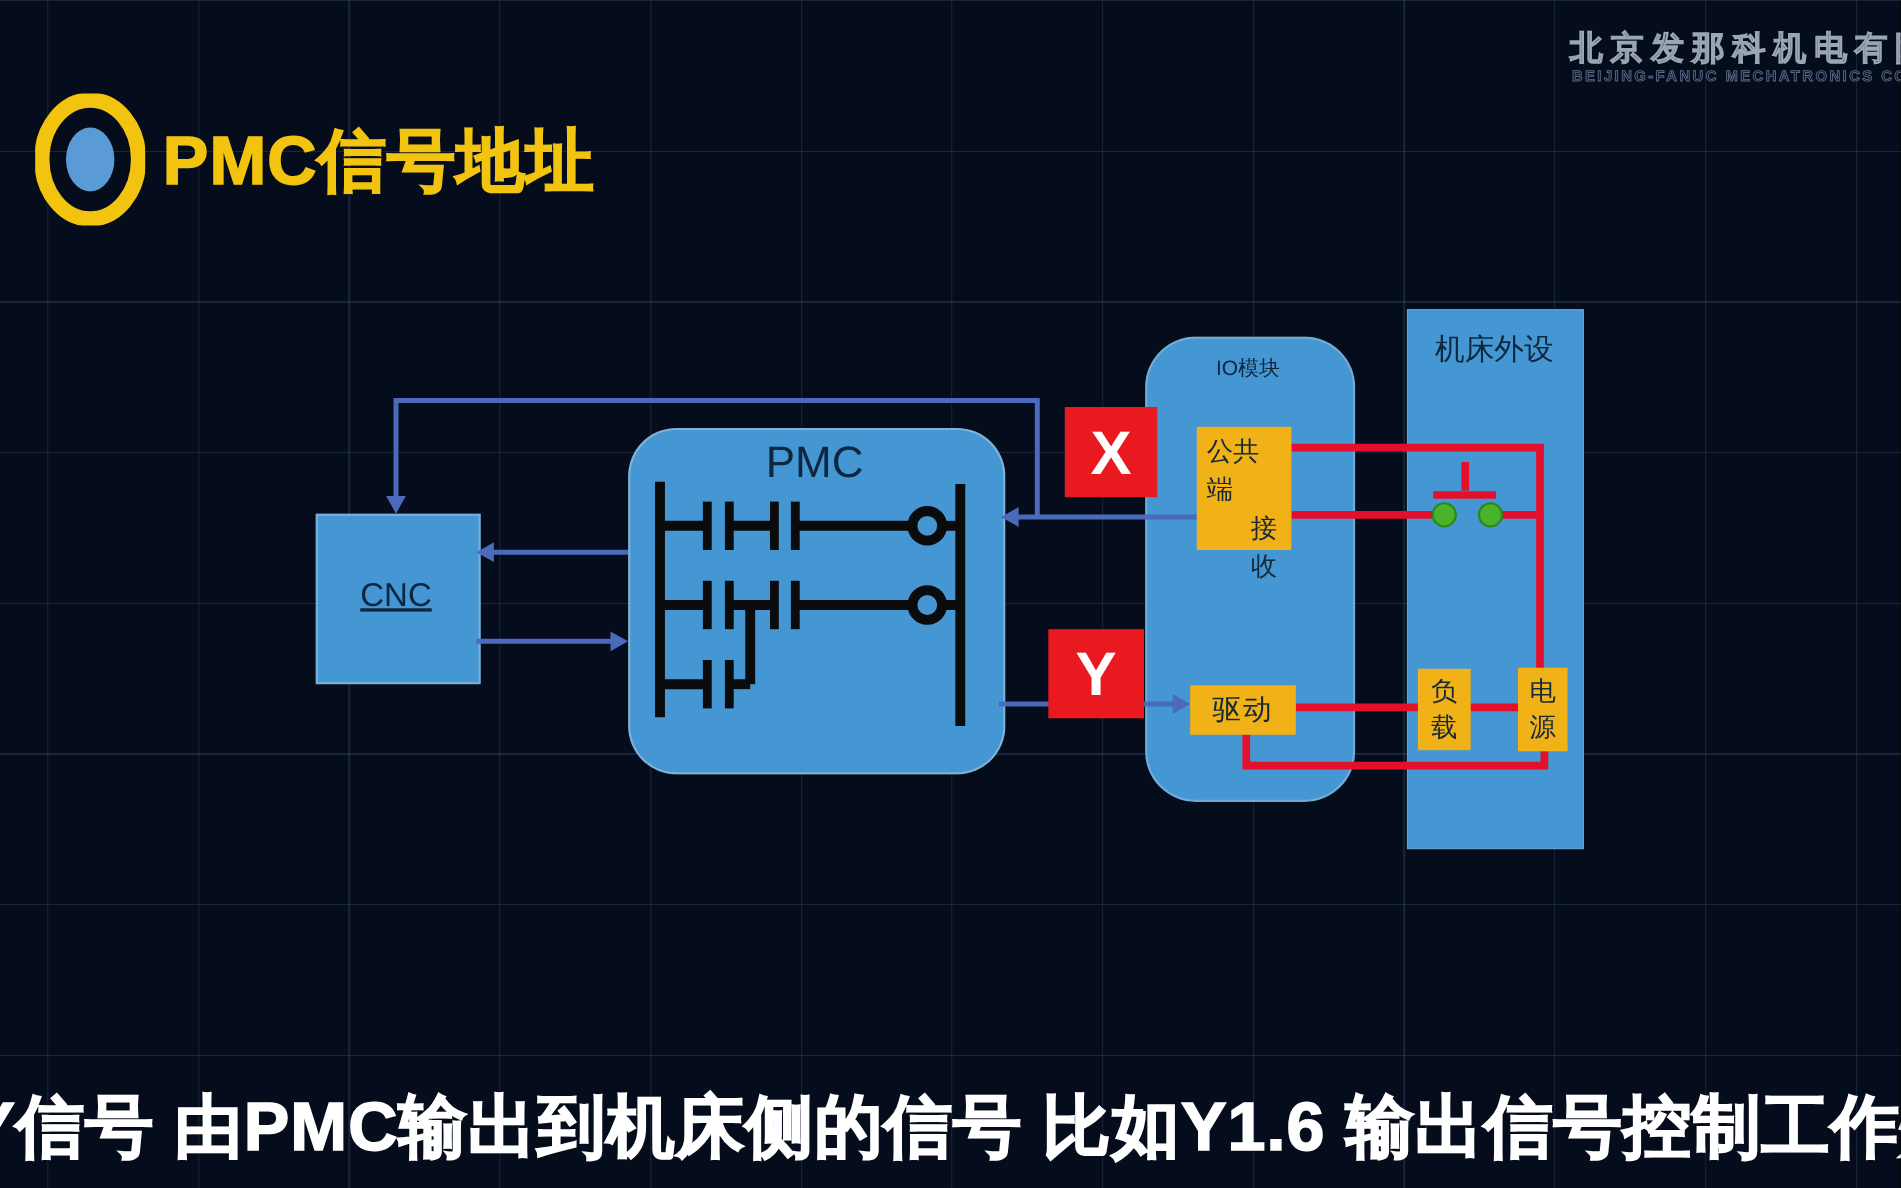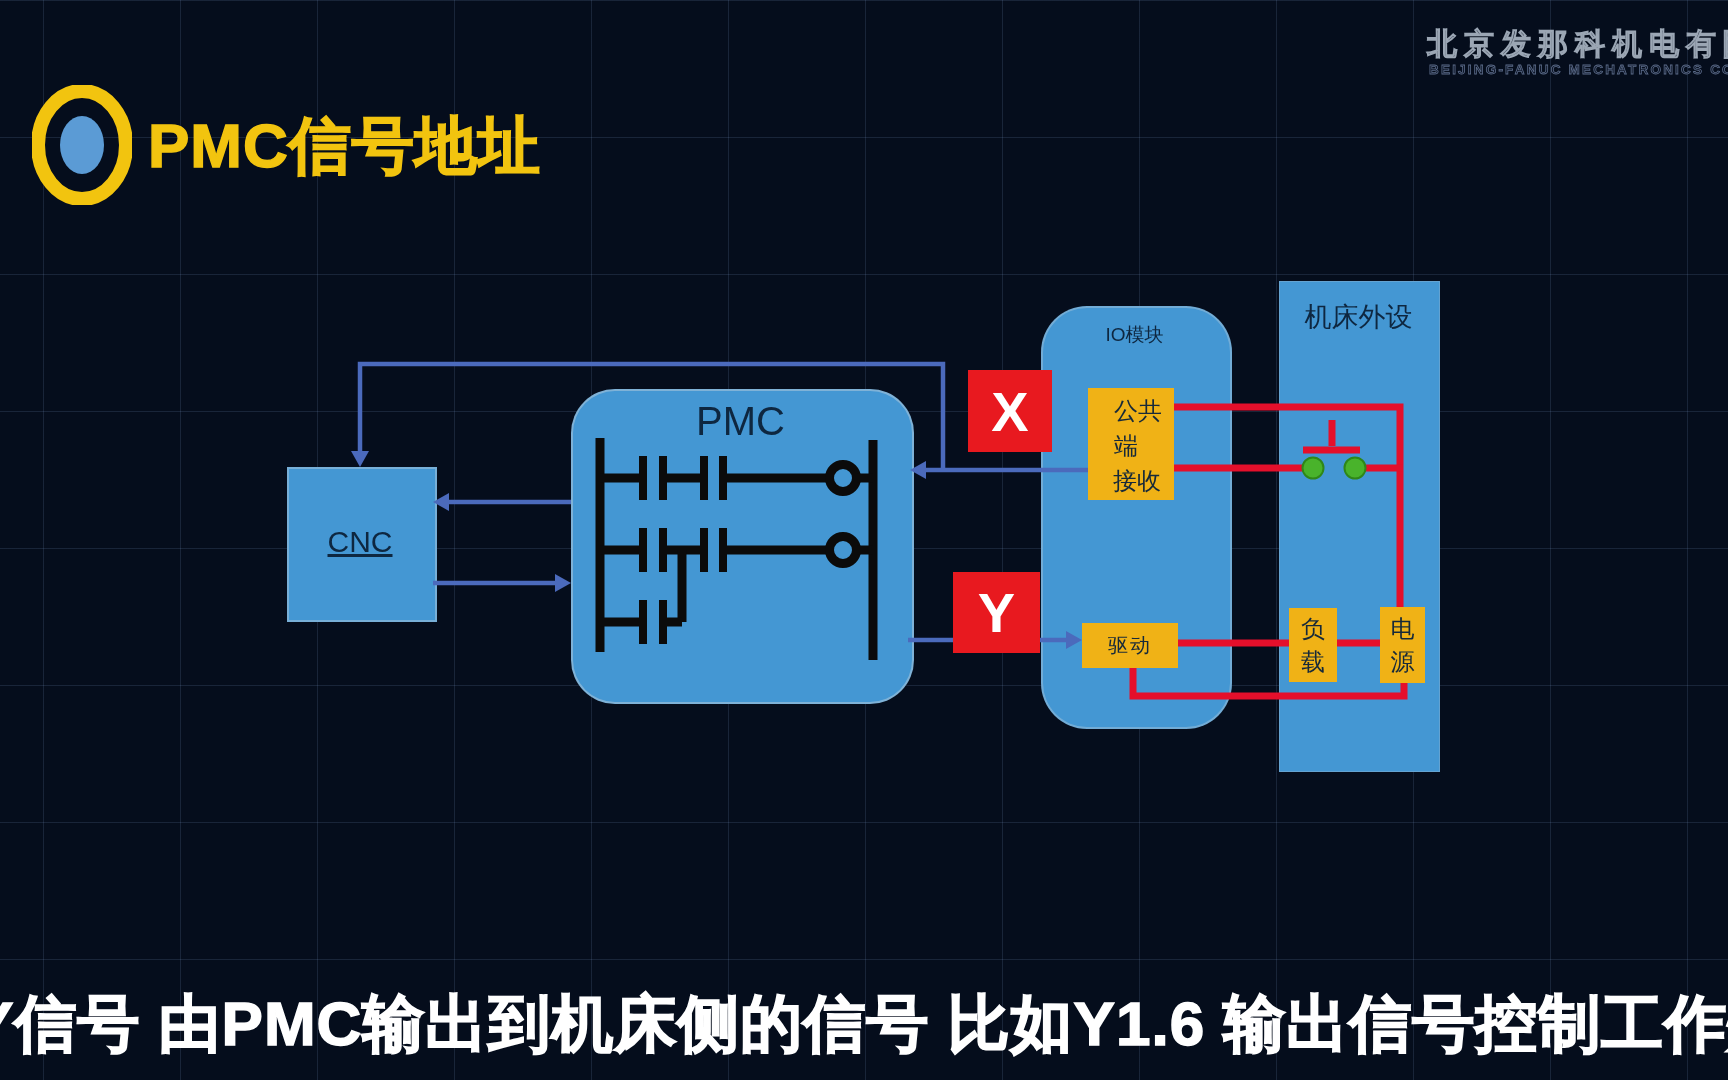--- a/index.html
+++ b/index.html
@@ -37,23 +37,23 @@
   .io-label{left:1041px;top:322px;width:187px;font-size:19px;}
   .per-label{left:1279px;top:299px;width:159px;font-size:27px;}
   
   .sig{position:absolute;background:#e8191f;color:#fff;display:flex;
        align-items:center;justify-content:center;font-size:56px;font-weight:bold;}
   .sig-x{left:968px;top:370px;width:84px;height:82px;}
   .sig-y{left:953px;top:572px;width:87px;height:81px;}
   
   .yellow{position:absolute;background:#f0b216;color:#16293a;}
   .common-box{left:1088px;top:388px;width:86px;height:112px;font-size:24px;line-height:35px;padding-top:5px;box-sizing:border-box;}
-  .common-box div{padding-left:26px;}
-  .common-box .indent{padding-left:25px;}
-  .drive-box{left:1082px;top:623px;width:96px;height:45px;display:flex;align-items:center;justify-content:center;font-size:20px;letter-spacing:2px;}
+  .common-box div{padding-left:9px;}
+  .common-box .indent{padding-left:25px;margin-left:24px;}
+  .drive-box{left:1082px;top:623px;width:96px;height:45px;display:flex;align-items:center;justify-content:center;font-size:26px;letter-spacing:2px;}
   .stack{display:flex;flex-direction:column;align-items:center;justify-content:center;font-size:24px;line-height:33px;}
   .load-box{left:1289px;top:608px;width:48px;height:74px;}
   .power-box{left:1380px;top:607px;width:45px;height:76px;}
   
   .esp{left:460px;top:301px;width:390px;text-align:center;color:#fff;font-size:37px;font-weight:bold;
        -webkit-text-stroke:0.8px #fff;white-space:nowrap;}
   
   .caption{left:-28px;top:982px;font-size:62px;font-weight:bold;color:#ffffff;
            -webkit-text-stroke:1.5px #fff;white-space:nowrap;letter-spacing:1px;}
   svg.overlay{position:absolute;left:0;top:0;}

